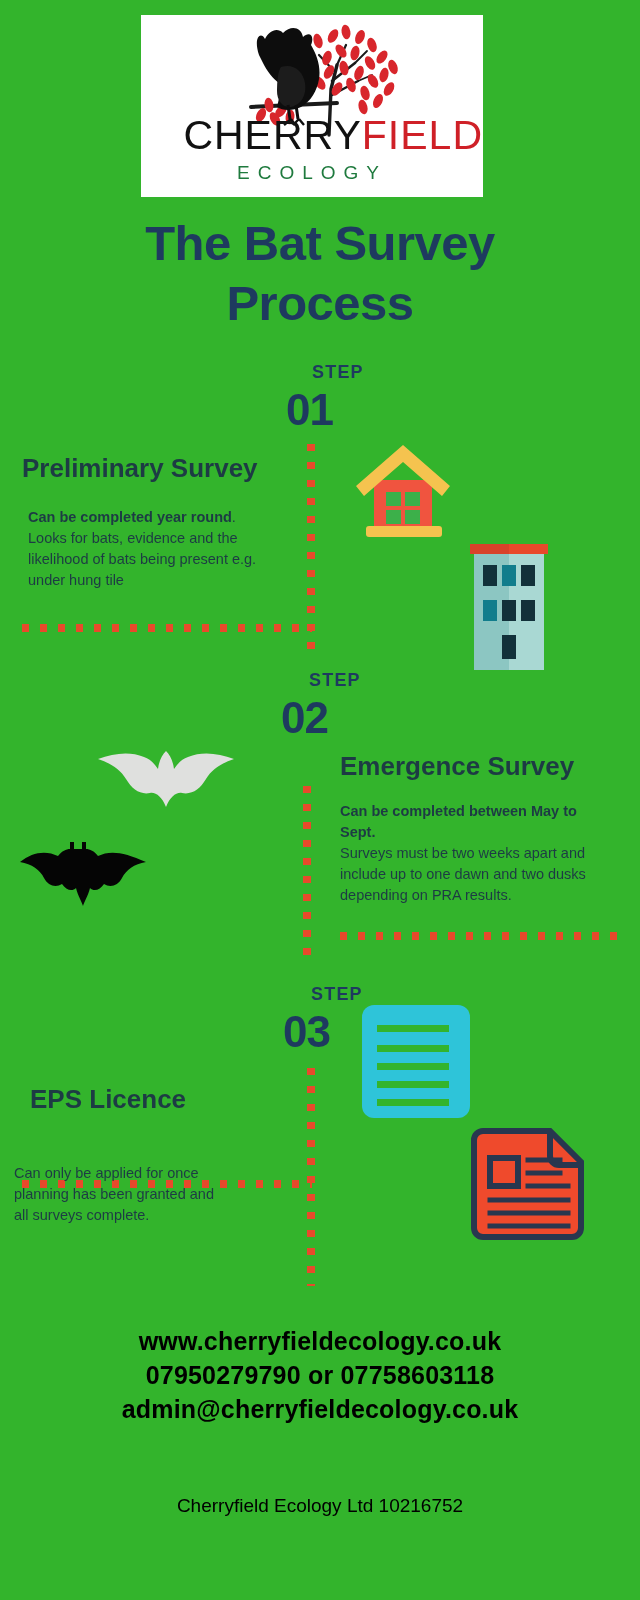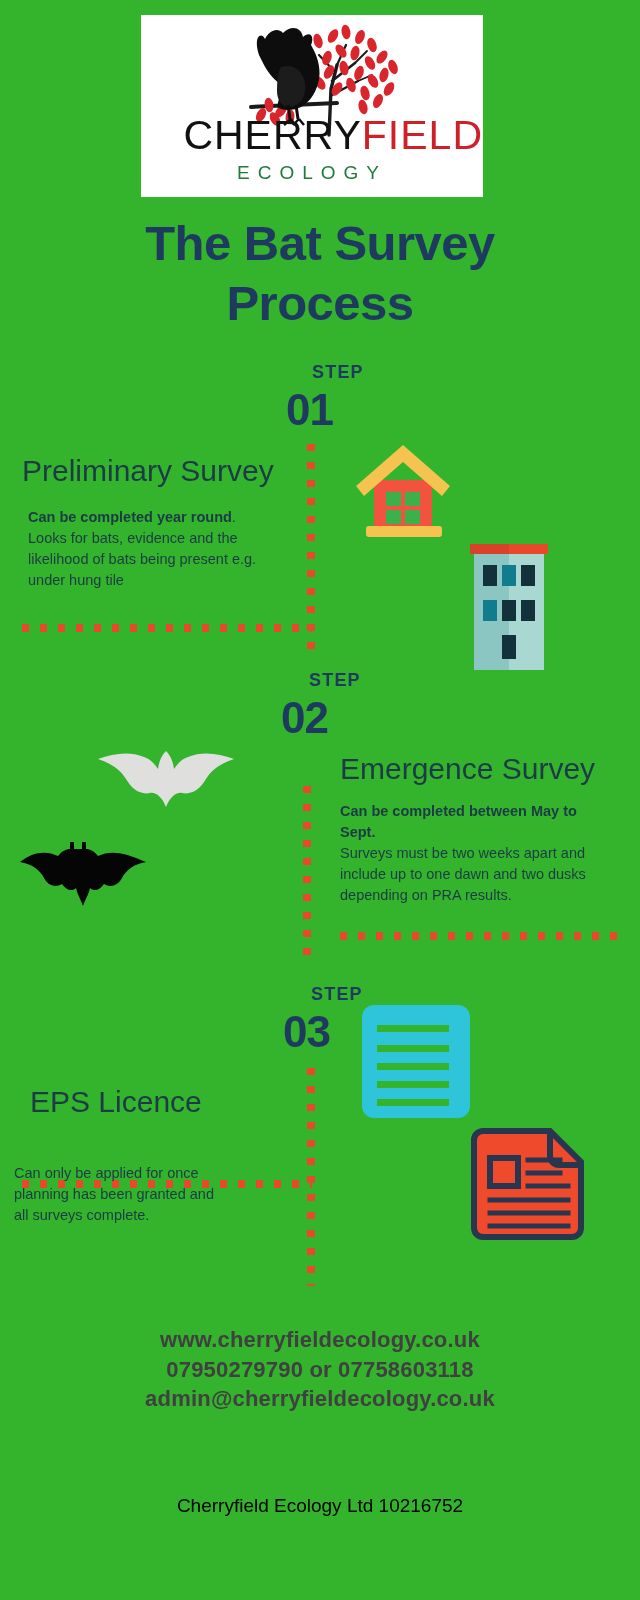--- a/index.html
+++ b/index.html
@@ -57,22 +57,22 @@
   
   .step-word {
     position:absolute; color:#1e3a5f; font-size:18px;
     font-weight:bold; letter-spacing:1.2px;margin-left:28px;
   }
   .step-num {
     position:absolute; color:#1e3a5f; font-size:44px;
     font-weight:bold; letter-spacing:-1px; line-height:1;
   }
   .step-heading {
-    position:absolute; color:#1d3b44; font-size:30px;
-    font-weight:400; line-height:1.1;
+    position:absolute; color:#1d3b44; font-size:26px;
+    font-weight:700; line-height:1.1;
   }
   .step-body {
     position:absolute; color:#1d3b44; font-size:14.5px;
     line-height:1.45;
   }
   .step-body b { font-weight:bold; }
 
   
   .house { position:absolute; left:352px; top:440px; width:104px; height:104px; }
   
@@ -80,22 +80,22 @@
   
   .bat-light { position:absolute; left:96px; top:745px; width:140px; height:68px; }
   .bat-dark  { position:absolute; left:18px;  top:840px; width:130px; height:68px; }
   
   .doc-cyan { position:absolute; left:362px; top:1005px; width:108px; height:113px; }
   .doc-red  { position:absolute; left:468px; top:1128px; width:116px; height:112px; }
 
   
   .contact {
     position:absolute; left:0; top:1325px; width:640px;
-    text-align:center; color:#404040; font-weight:bold;
-    font-size:22px; line-height:1.35; letter-spacing:0.2px;
+    text-align:center; color:#000000; font-weight:bold;
+    font-size:25px; line-height:1.35; letter-spacing:0.2px;
   }
   .footer-line {
     position:absolute; left:0; top:1495px; width:640px;
     text-align:center; color:#000000; font-size:19px; font-weight:400;
   }
 </style>
 </head>
 <body>
 
 <div class="page">

